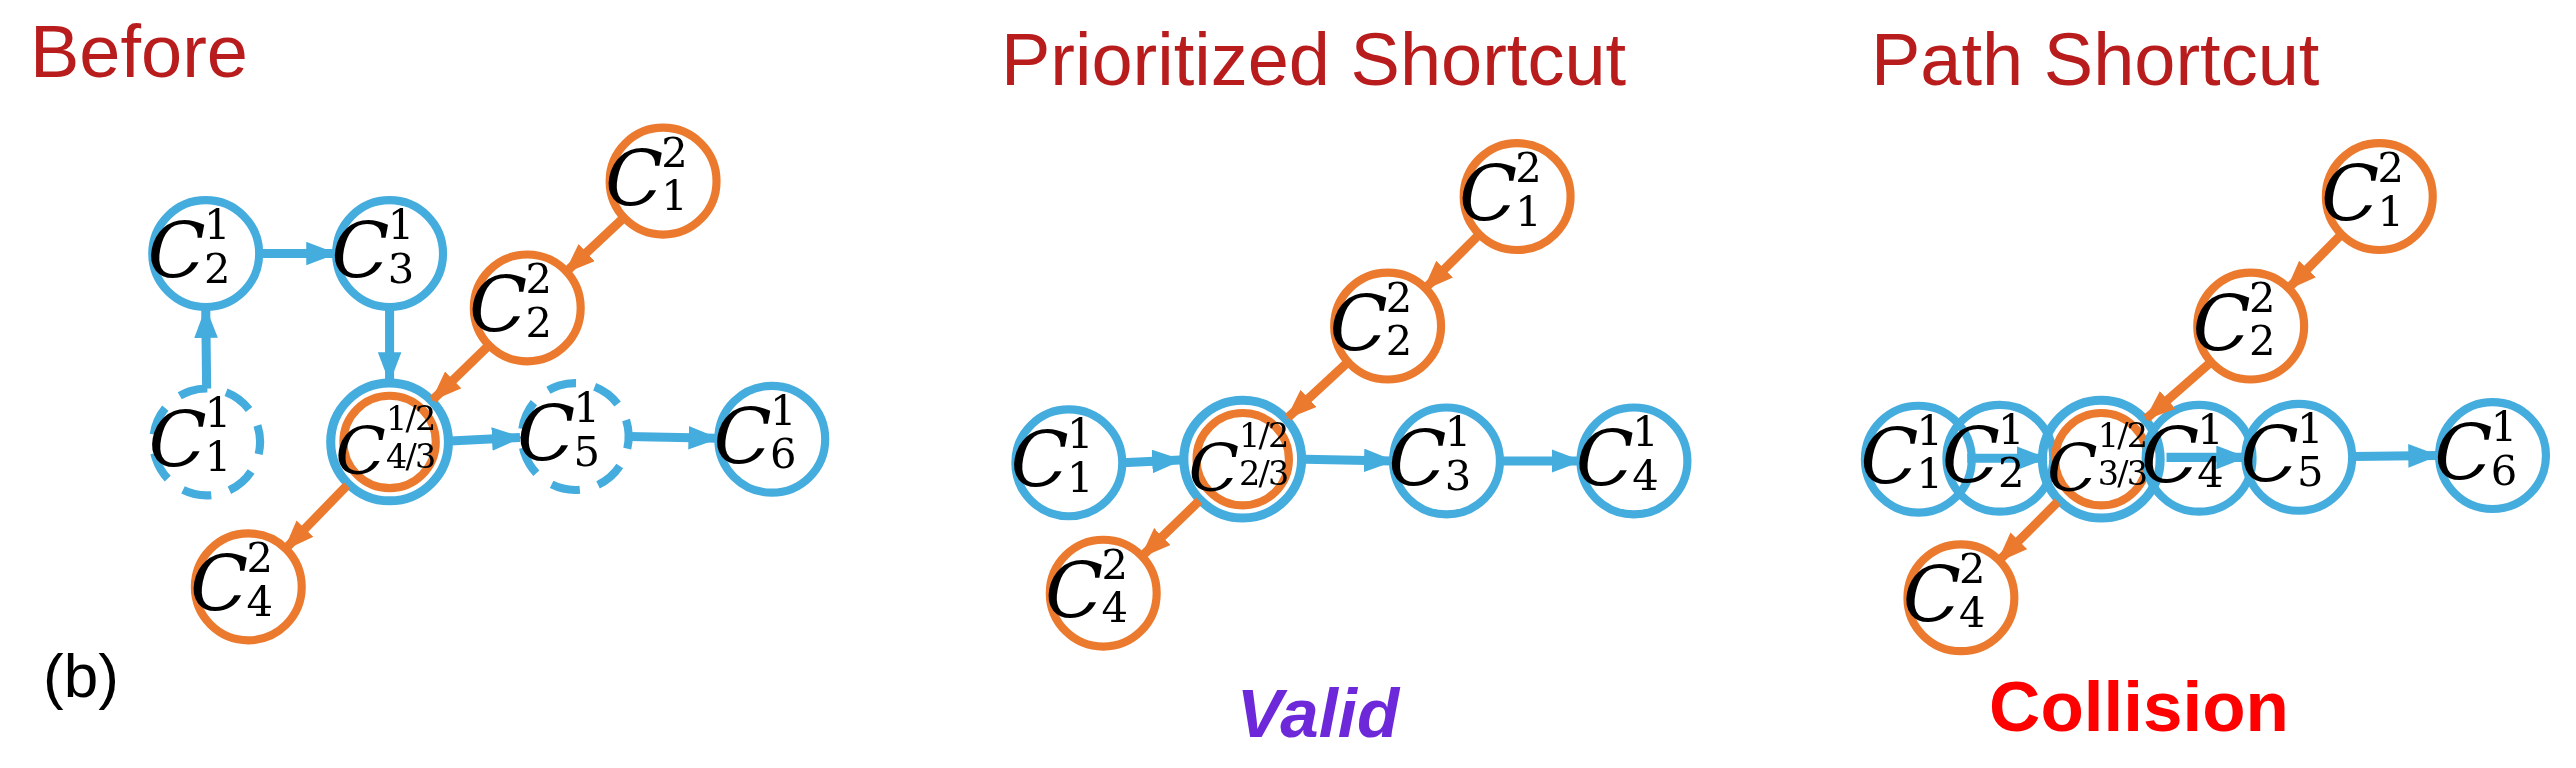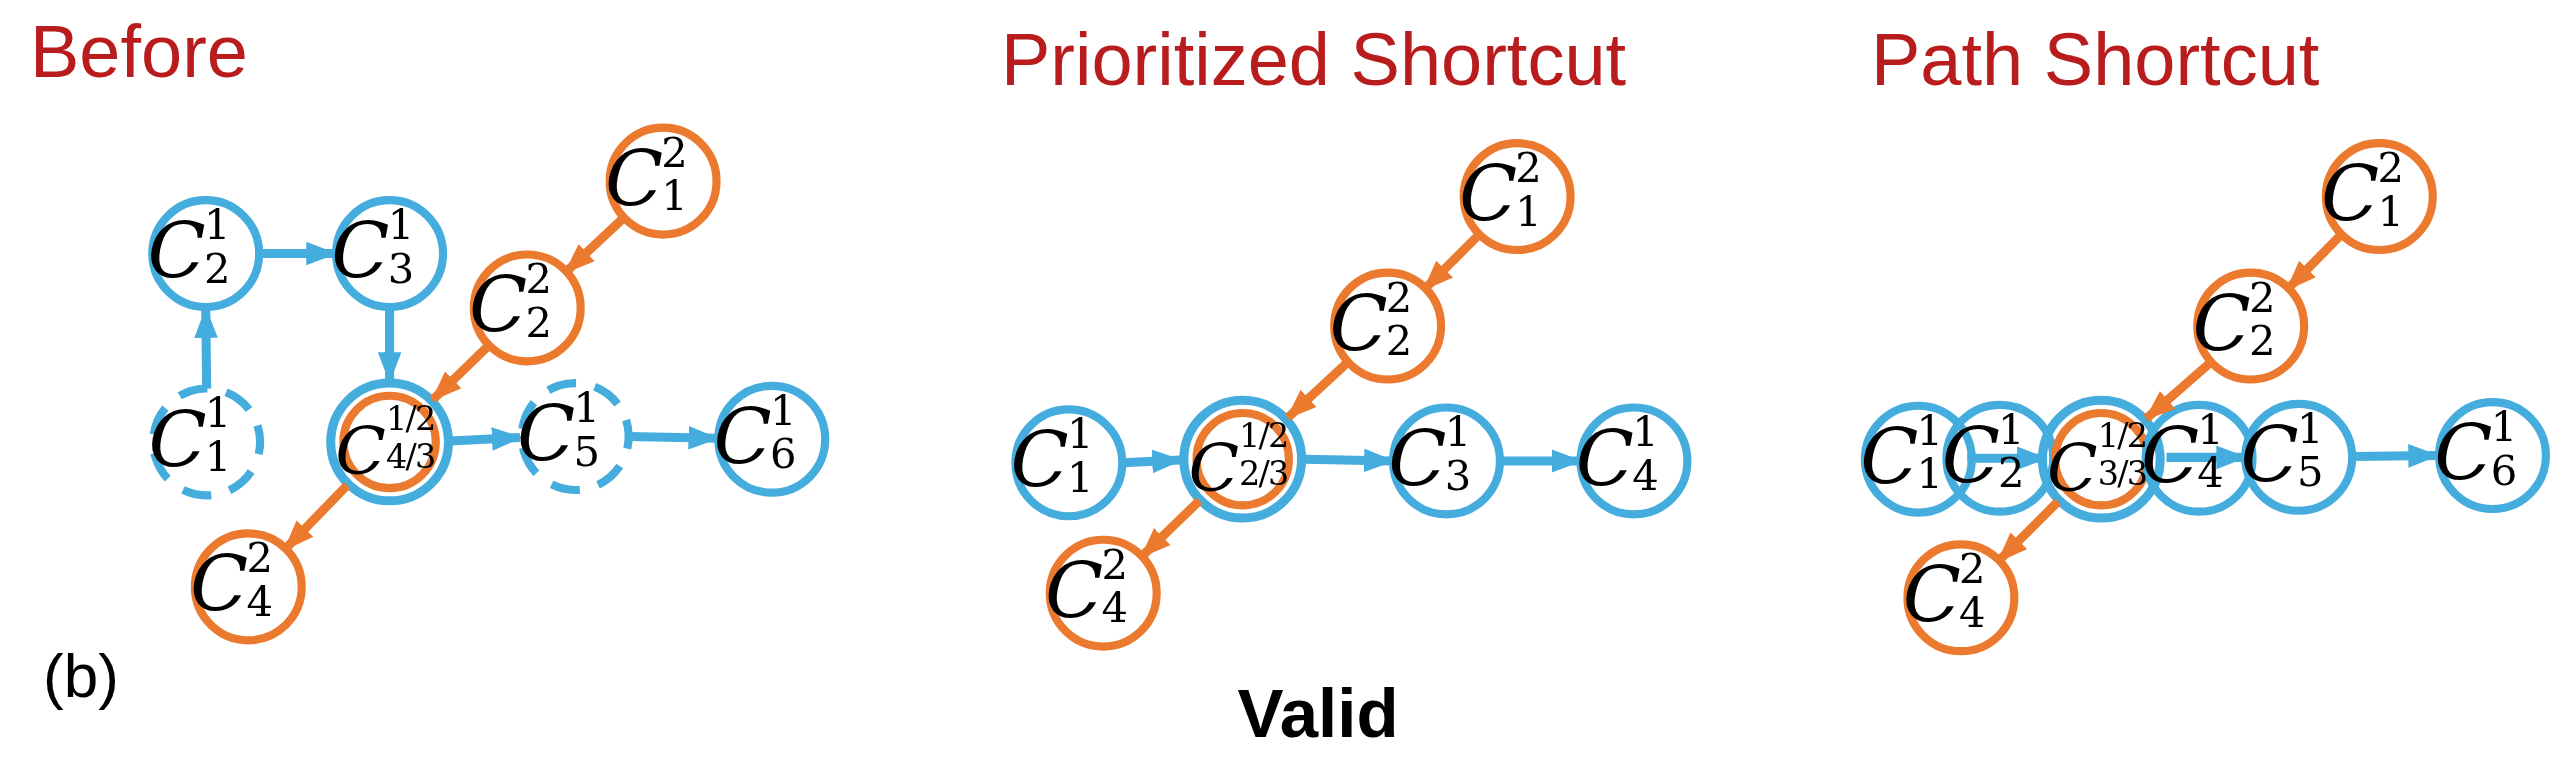--- a/index.html
+++ b/index.html
@@ -163,15 +163,16 @@
         <text x="2163" y="692" class="lbl-script" text-anchor="start">4</text>
       </g>
   </svg>
 
   <div class="panel-title title-before">Before</div>
   <div class="panel-title title-path">Path Shortcut</div>
   <div class="panel-title title-prioritized">Prioritized Shortcut</div>
 
   <div class="fig-caption">(b)</div>
 
-  <div class="status status-valid" id="status-panel-1" style="color: #000000;">Valid</div>
+  <div class="status status-valid" id="status-panel-1" style="color: #6d28d9; font-style: italic;">Valid</div>
+  <div class="status status-collision" id="status-panel-2" style="color: rgb(255, 0, 0);">Collision</div>
 </div>
 
 
 </body></html>

